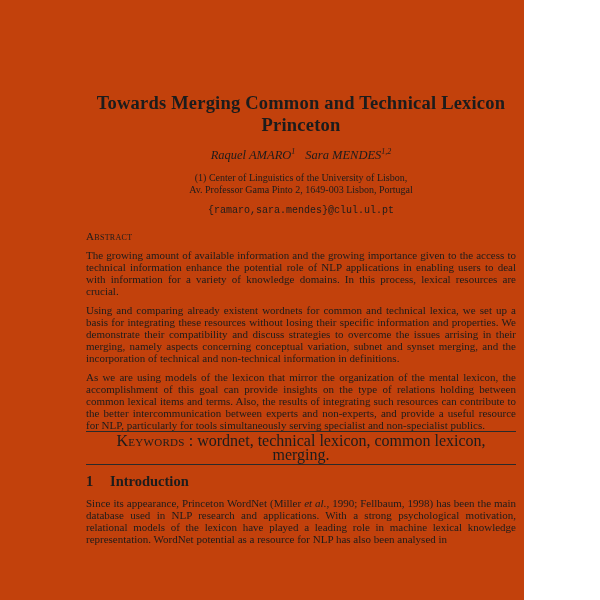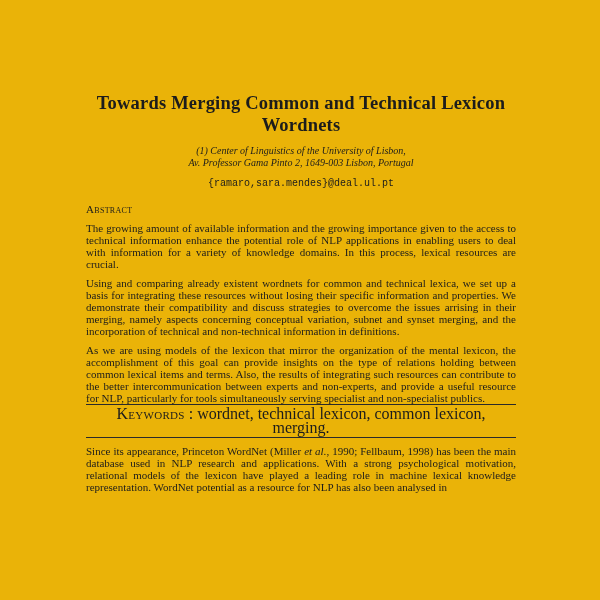--- a/index.html
+++ b/index.html
@@ -4,22 +4,22 @@
 <style>
   html, body { margin: 0; padding: 0; }
   body {
     width: 600px; height: 600px;
     background: #ffffff;
     font-family: "Liberation Serif", "DejaVu Serif", serif;
     color: #1c1c1c;
   }
   .page {
     position: relative;
-    width: 600px; height: 600px;
-    background: #eab308;
+    width: 524px; height: 600px;
+    background: #c2410c;
     overflow: hidden;
   }
   .sheet {
     position: absolute;
     left: 86px; top: 0;
     width: 430px;
   }
   .title {
     margin: 93px 0 0 0;
     font-size: 18.5px;
@@ -38,21 +38,21 @@
   }
   .authors sup { font-size: 8px; font-style: italic; }
   .author + .author { margin-left: 10px; }
   .affil {
     margin-top: 9px;
     text-align: center;
     font-size: 10px;
     line-height: 11.5px;
   }
   .affil.second { margin-top: 7px; }
-  .affil span { display: block; font-style: italic; }
+  .affil span { display: block; }
   .email {
     margin-top: 10px;
     text-align: center;
     font-family: "Liberation Mono", "DejaVu Sans Mono", monospace;
     font-size: 10px;
     line-height: 12px;
   }
   .abs-head {
     margin-top: 13px;
     font-size: 11px;
@@ -84,41 +84,47 @@
   .etal { font-style: italic; }
 </style>
 </head>
 <body>
 
 <div class="page">
   <div class="sheet">
 
     <h1 class="title">
       <span class="tline">Towards Merging Common and Technical Lexicon</span>
-      <span class="tline">Wordnets</span>
+      <span class="tline">Princeton</span>
     </h1>
 
+    <div class="authors">
+      <span class="author"><span>Raquel AMARO</span><sup>1</sup></span><span class="author"><span>Sara MENDES</span><sup>1,2</sup></span>
+    </div>
 
     <div class="affil">
       <span>(1) Center of Linguistics of the University of Lisbon,</span>
       <span>Av. Professor Gama Pinto 2, 1649-003 Lisbon, Portugal</span>
     </div>
 
     <div class="affil second">
     </div>
 
-    <div class="email">{ramaro,sara.mendes}@deal.ul.pt</div>
+    <div class="email">{ramaro,sara.mendes}@clul.ul.pt</div>
 
     <div class="abs-head">Abstract</div>
 
     <p class="body-par">The growing amount of available information and the growing importance given to the access to technical information enhance the potential role of NLP applications in enabling users to deal with information for a variety of knowledge domains. In this process, lexical resources are crucial.</p>
     <p class="body-par">Using and comparing already existent wordnets for common and technical lexica, we set up a basis for integrating these resources without losing their specific information and properties. We demonstrate their compatibility and discuss strategies to overcome the issues arrising in their merging, namely aspects concerning conceptual variation, subnet and synset merging, and the incorporation of technical and non-technical information in definitions.</p>
     <p class="body-par">As we are using models of the lexicon that mirror the organization of the mental lexicon, the accomplishment of this goal can provide insights on the type of relations holding between common lexical items and terms. Also, the results of integrating such resources can contribute to the better intercommunication between experts and non-experts, and provide a useful resource for NLP, particularly for tools simultaneously serving specialist and non-specialist publics.</p>
 
     <div class="kw-box">
       <span class="kw-label">Keywords</span><span> : wordnet, technical lexicon, common lexicon, merging.</span>
     </div>
 
+    <h2 class="sec-head">
+      <span class="sec-num">1</span><span>Introduction</span>
+    </h2>
 
     <p class="body-par"><span>Since its appearance, Princeton WordNet (Miller </span><span class="etal">et al.</span><span>, 1990; Fellbaum, 1998) has been the main database used in NLP research and applications. With a strong psychological motivation, relational models of the lexicon have played a leading role in machine lexical knowledge representation. WordNet potential as a resource for NLP has also been analysed in</span></p>
 
   </div>
 </div>
 
 </body></html>

